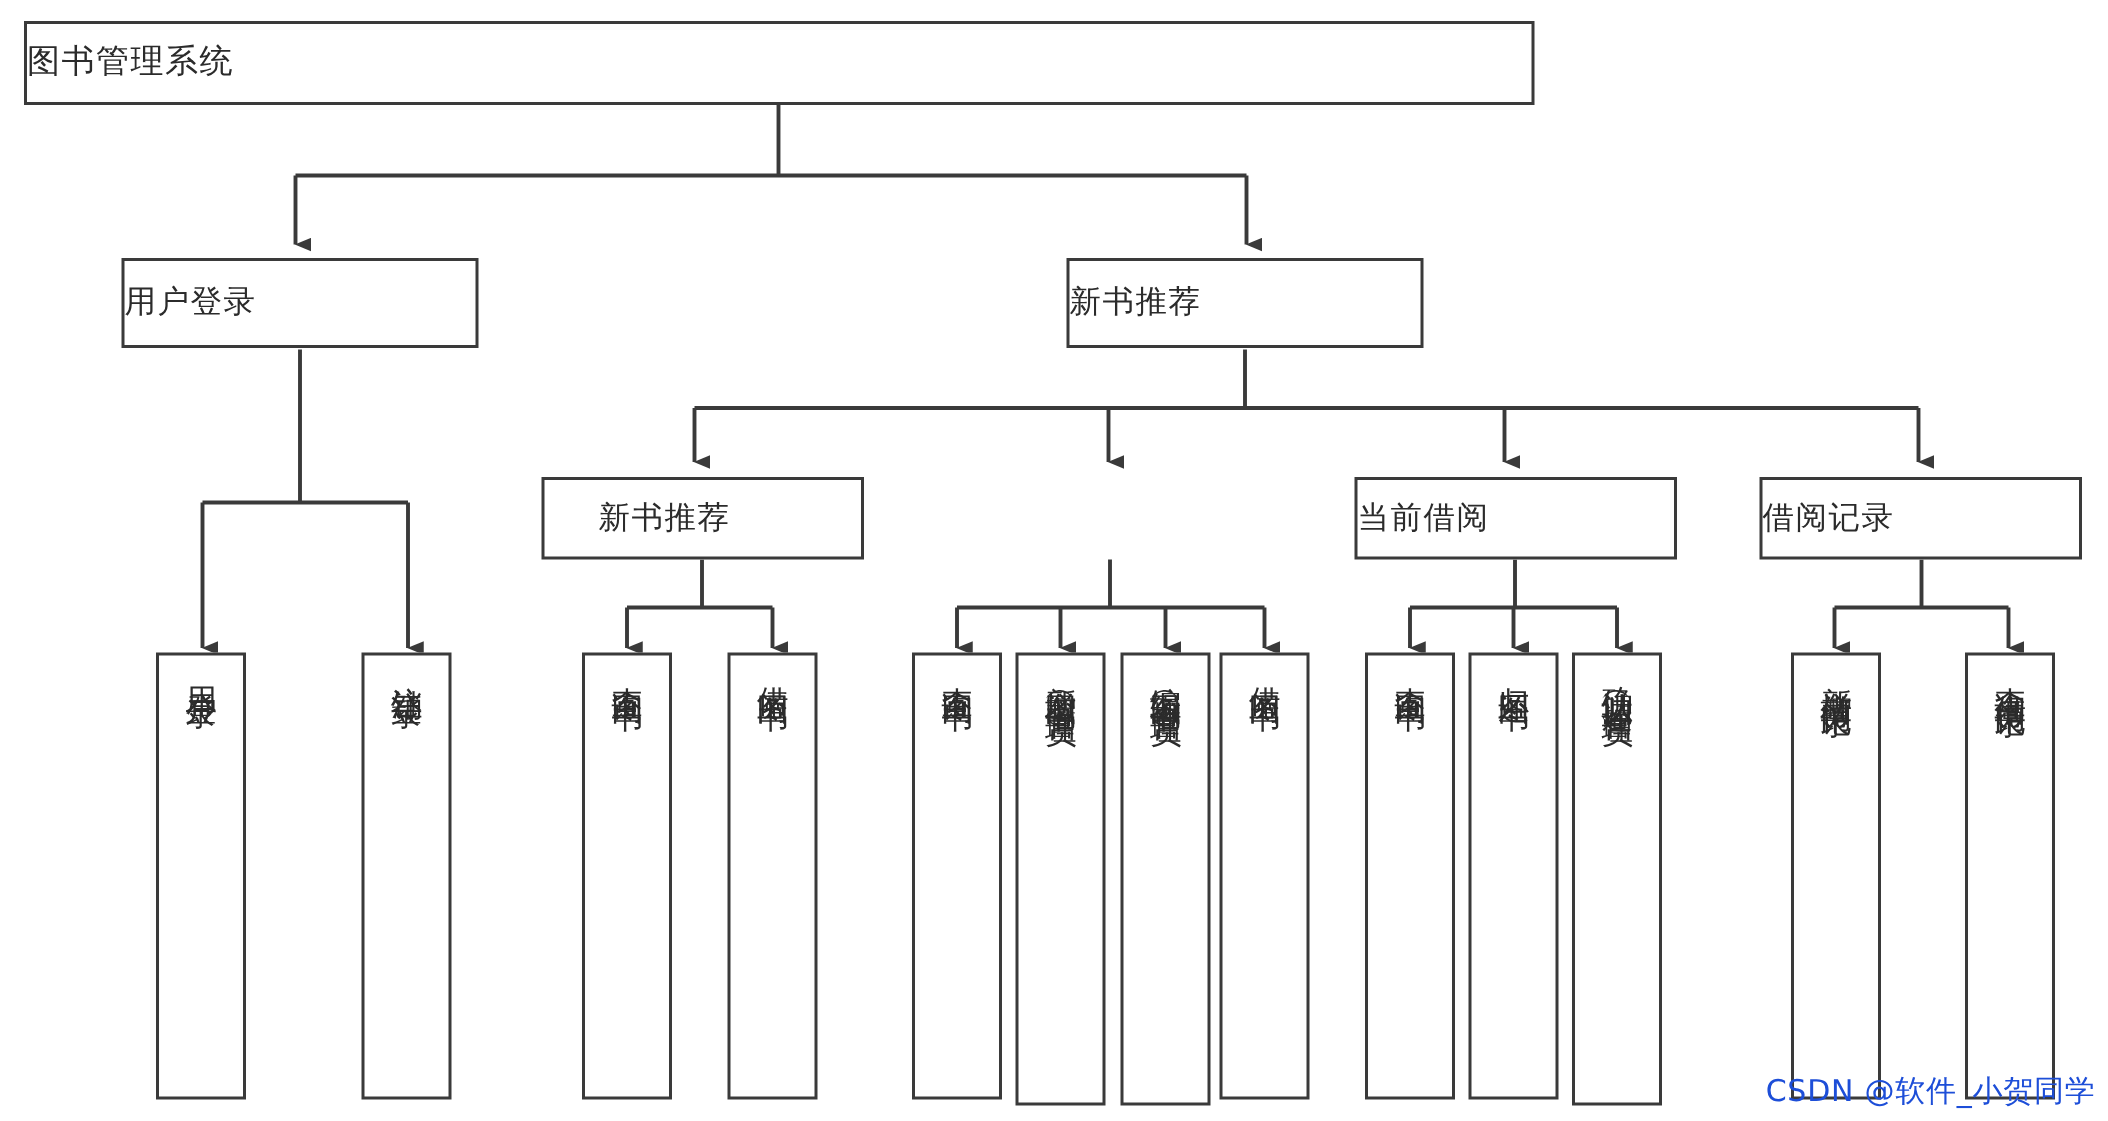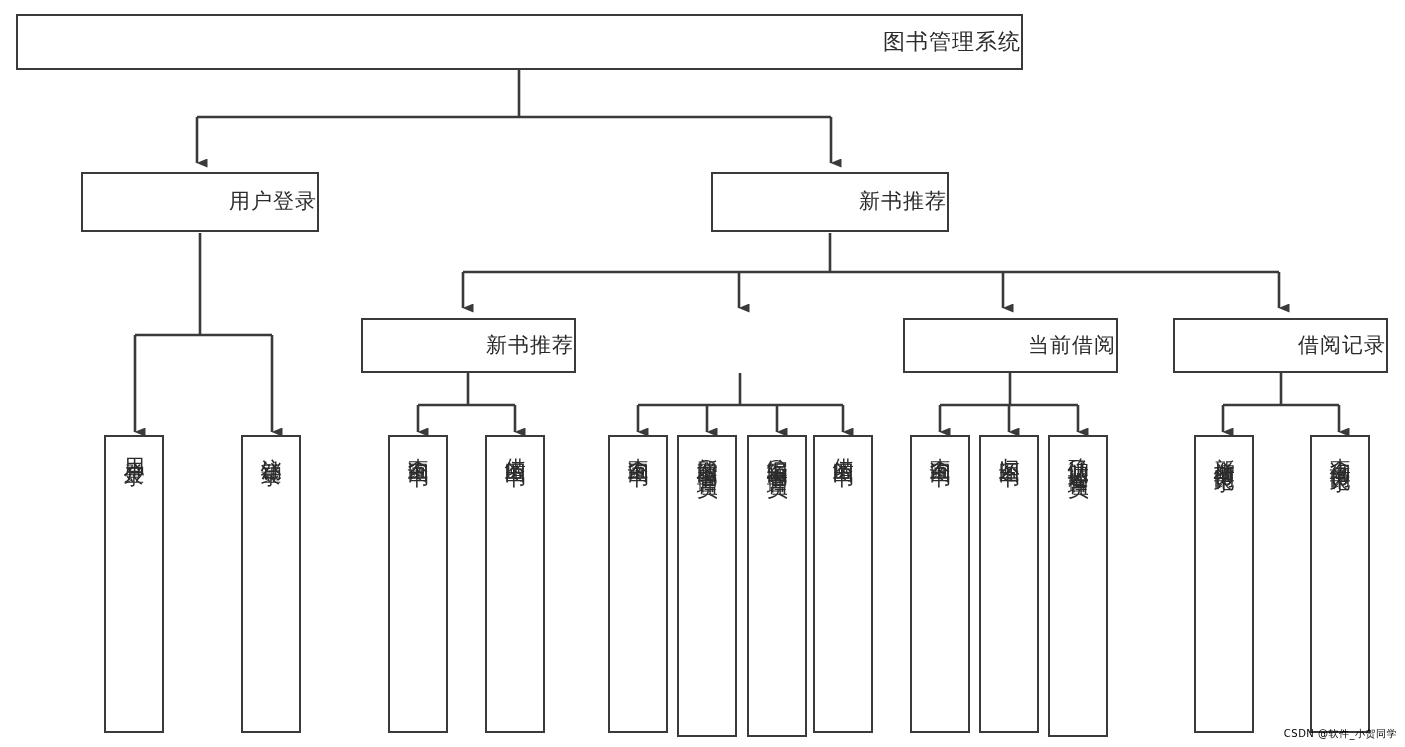--- a/index.html
+++ b/index.html
@@ -25,21 +25,21 @@
     height: 747px;
     pointer-events: none;
   }
   .node-box {
     position: absolute;
     box-sizing: border-box;
     background: #ffffff;
     border: 2px solid #3a3a3a;
     display: flex;
     align-items: center;
-    justify-content: flex-end;
+    justify-content: flex-start;
     color: #2b2b2b;
   }
   .node-box.horiz {
     font-size: 21px;
     letter-spacing: 1px;
     line-height: 1.2;
   }
   .node-box.vert {
     padding-top: 4px;
     align-items: flex-start;
@@ -54,22 +54,22 @@
     text-align: left;
     white-space: nowrap;
   }
   #root-node {
     font-size: 22px;
   }
   .watermark {
     position: absolute;
     right: 8px;
     bottom: 6px;
-    font-size: 10px;
-    color: #000000;
+    font-size: 20px;
+    color: #1d4ed8;
     letter-spacing: 0.5px;
     white-space: nowrap;
   }
 </style>
 </head>
 <body>
 
 <div id="diagram-root">
 
   <svg id="connector-layer" viewBox="0 0 1405 747" width="1405" height="747" xmlns="http://www.w3.org/2000/svg">

